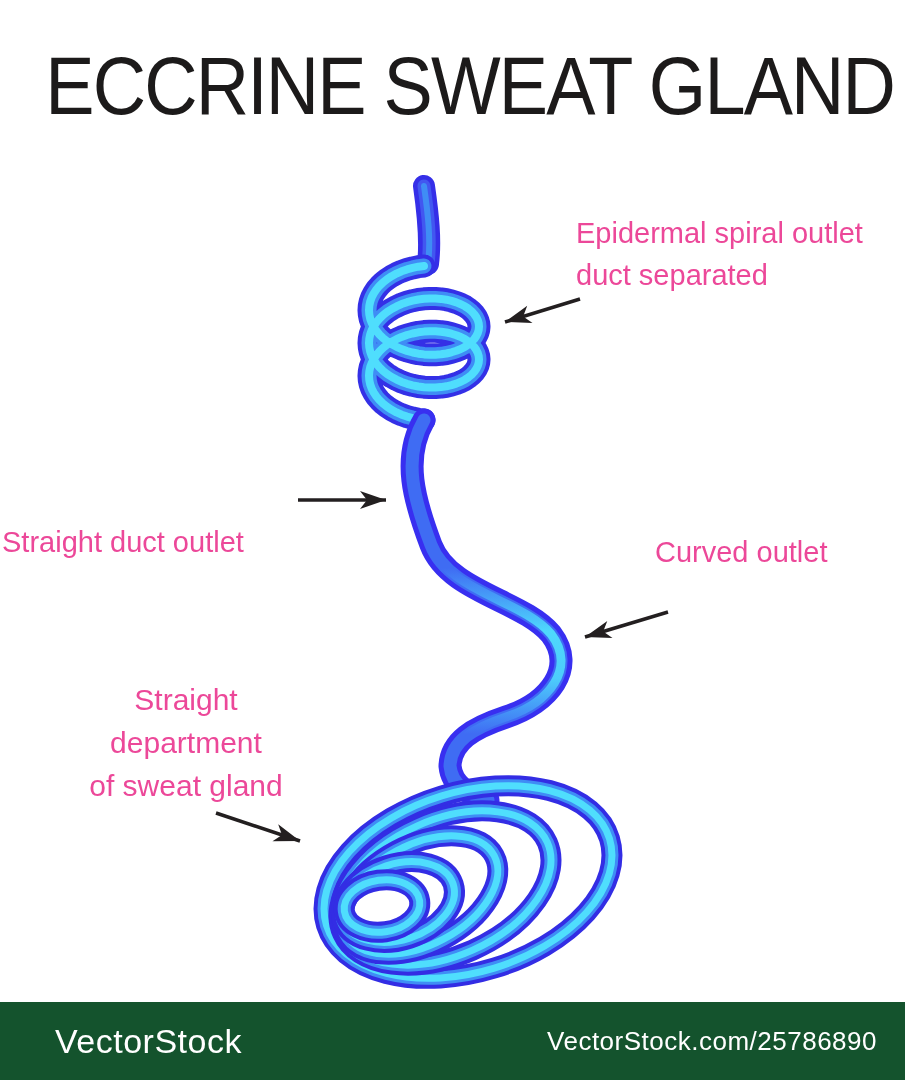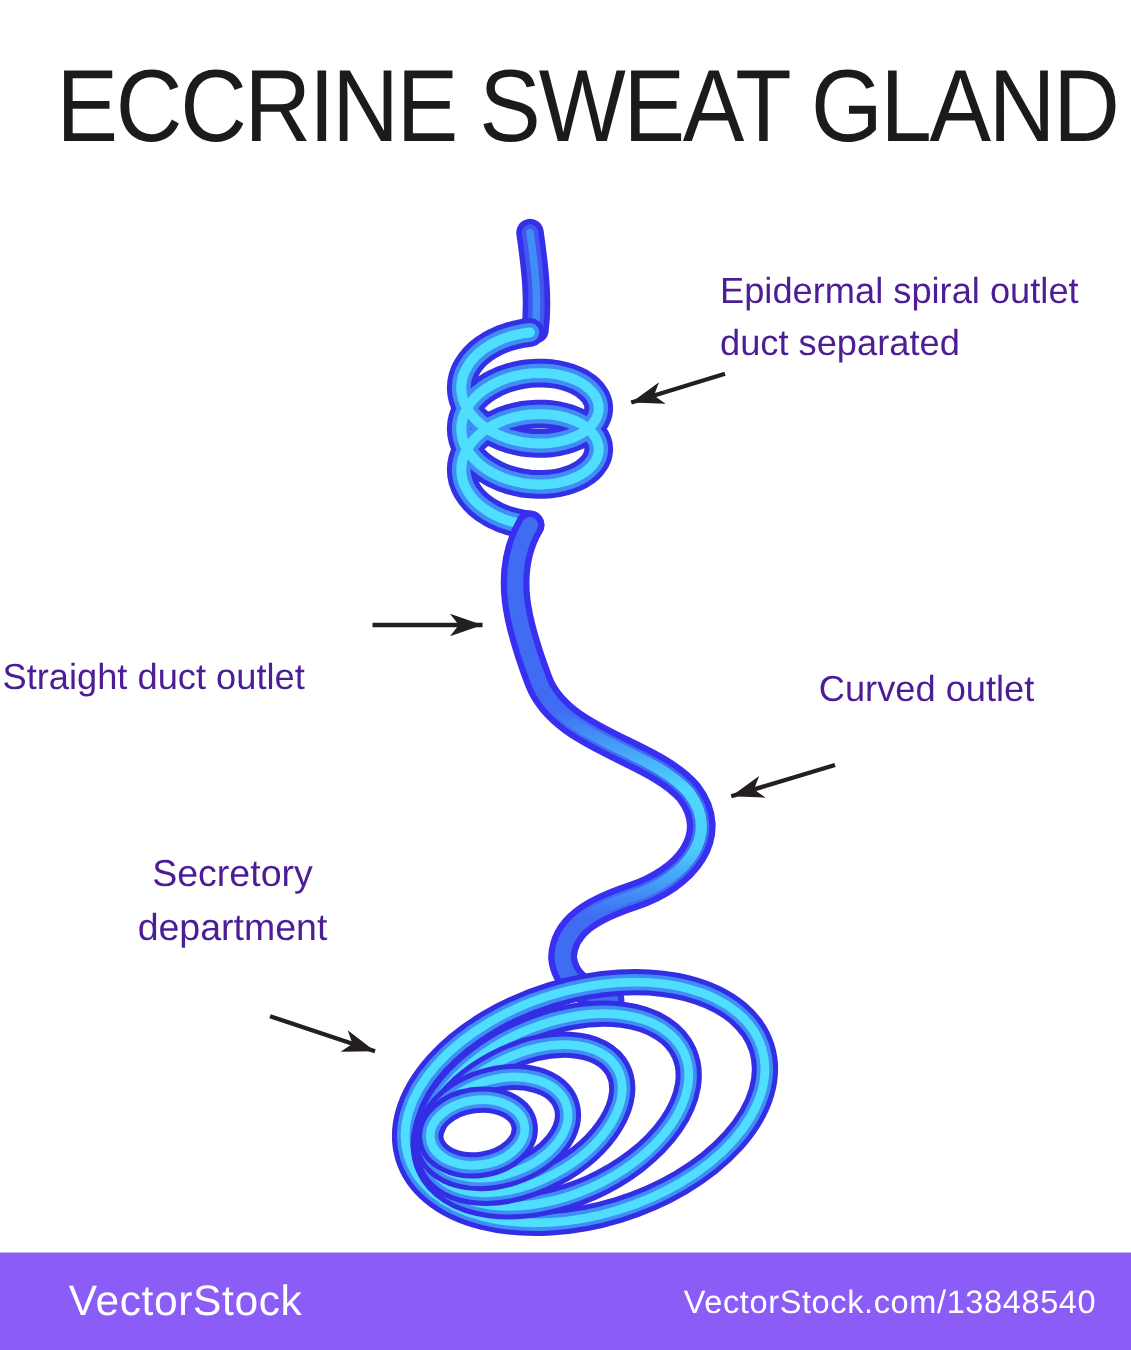--- a/index.html
+++ b/index.html
@@ -19,33 +19,33 @@
     font-weight:400;
     color:#1c1a1a;
     letter-spacing:-2px;
     transform:scaleX(0.9);
     transform-origin:50% 0;
     white-space:nowrap;
   }
   .gland-svg{position:absolute;top:0;left:0;}
   .label{
     position:absolute;
-    color:#4c1d95;
+    color:#ec4899;
     font-size:29px;
     line-height:42px;
   }
   .label-epidermal{left:576px;top:212px;text-align:left;}
   .label-straight{left:2px;top:481px;margin-top:40px;}
   .label-curved{left:655px;top:531px;width:230px;text-align:left;}
   .label-secretory{left:61px;top:678px;width:250px;text-align:center;font-size:30px;line-height:43px;}
   .footer{
     position:absolute;
     left:0;bottom:0;
     width:905px;height:78px;
-    background:#8b5cf6;
+    background:#14532d;
     display:flex;
     align-items:center;
     justify-content:space-between;
     box-sizing:border-box;
     padding:0 28px 0 55px;
     color:#ffffff;
   }
   .footer-brand{font-size:34px;font-weight:500;letter-spacing:0.5px;}
   .footer-credit{font-size:26px;letter-spacing:0.5px;}
 </style>
@@ -111,22 +111,23 @@
 
   <div class="label label-straight">
     <div>Straight duct outlet</div>
   </div>
 
   <div class="label label-curved">
     <div>Curved outlet</div>
   </div>
 
   <div class="label label-secretory">
-    <div>Secretory</div>
+    <div>Straight</div>
     <div>department</div>
+    <div>of sweat gland</div>
   </div>
 
   <div class="footer">
     <span class="footer-brand">VectorStock</span>
-    <span class="footer-credit">VectorStock.com/13848540</span>
+    <span class="footer-credit">VectorStock.com/25786890</span>
   </div>
 
 </div>
 
 </body></html>

